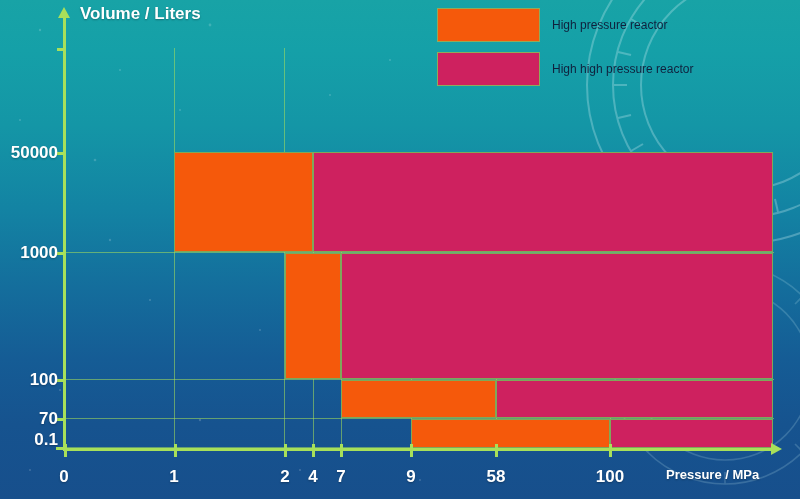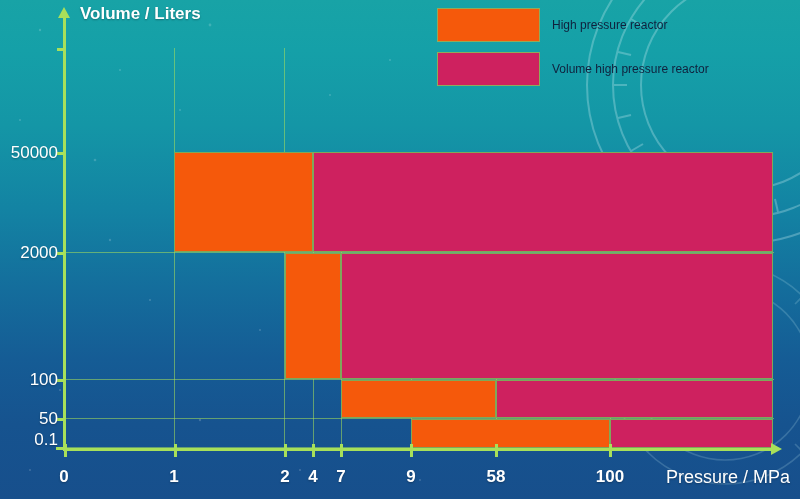--- a/index.html
+++ b/index.html
@@ -69,21 +69,21 @@
     border-left: 11px solid #a8e05a;
   }
 
   .ytick { position: absolute; left: 56px; width: 10px; height: 3px; background: #a8e05a; }
   .ytick-minor { position: absolute; left: 57px; width: 8px; height: 3px; background: #a8e05a; }
   .ylabel {
     position: absolute;
     right: 742px;           
     color: #ffffff;
     font-size: 17px;
-    font-weight: normal;
+    font-weight: bold;
     white-space: nowrap;
     text-align: center;
     text-shadow: 0 1px 2px rgba(0,0,0,.28);
   }
 
   .xtick { position: absolute; top: 444px; width: 3px; height: 13px; background: #a8e05a; }
   .xlabel {
     position: absolute;
     top: 467px;
     color: #ffffff;
@@ -98,21 +98,21 @@
   .gridline-v { position: absolute; width: 1px; background: rgba(168,224,90,.55); }
 
   #y-axis-title {
     position: absolute; left: 80px; top: 4px;
     color: #ffffff; font-size: 17px; font-weight: bold;
     white-space: nowrap;
     text-shadow: 0 1px 2px rgba(0,0,0,.3);
   }
   #x-axis-title {
     position: absolute; left: 666px; top: 467px;
-    color: #ffffff; font-size: 18px; font-weight: normal;
+    color: #ffffff; font-size: 13px; font-weight: bold;
     white-space: nowrap;
     text-shadow: 0 1px 2px rgba(0,0,0,.3);
   }
 
   
   .bar {
     position: absolute;
     border: 1px solid #7fa85a;
   }
 
@@ -254,23 +254,23 @@
       <div class="xtick" style="left: 174px;"></div>
       <div class="xtick" style="left: 284px;"></div>
       <div class="xtick" style="left: 312px;"></div>
       <div class="xtick" style="left: 340px;"></div>
       <div class="xtick" style="left: 410px;"></div>
       <div class="xtick" style="left: 495px;"></div>
       <div class="xtick" style="left: 609px;"></div>
     </div>
   <div id="ylabels-layer">
       <div class="ylabel" style="top: 143px;">50000</div>
-      <div class="ylabel" style="top: 243px;">2000</div>
+      <div class="ylabel" style="top: 243px;">1000</div>
       <div class="ylabel" style="top: 370px;">100</div>
-      <div class="ylabel" style="top: 409px;">50</div>
+      <div class="ylabel" style="top: 409px;">70</div>
       <div class="ylabel" style="top: 430px;">0.1</div>
     </div>
   <div id="xlabels-layer">
       <div class="xlabel" style="left: 64px;">0</div>
       <div class="xlabel" style="left: 174px;">1</div>
       <div class="xlabel" style="left: 285px;">2</div>
       <div class="xlabel" style="left: 313px;">4</div>
       <div class="xlabel" style="left: 341px;">7</div>
       <div class="xlabel" style="left: 411px;">9</div>
       <div class="xlabel" style="left: 496px;">58</div>
@@ -280,17 +280,17 @@
   <div id="y-axis-title">Volume / Liters</div>
   <div id="x-axis-title">Pressure / MPa</div>
 
   <div id="legend">
       <div class="legend-row">
         <div class="legend-swatch" style="background: rgb(245, 89, 11);"></div>
         <div class="legend-text">High pressure reactor</div>
       </div>
       <div class="legend-row">
         <div class="legend-swatch" style="background: rgb(206, 33, 95);"></div>
-        <div class="legend-text">Volume high pressure reactor</div>
+        <div class="legend-text">High high pressure reactor</div>
       </div>
     </div>
 
 </div>
 
 </body></html>

